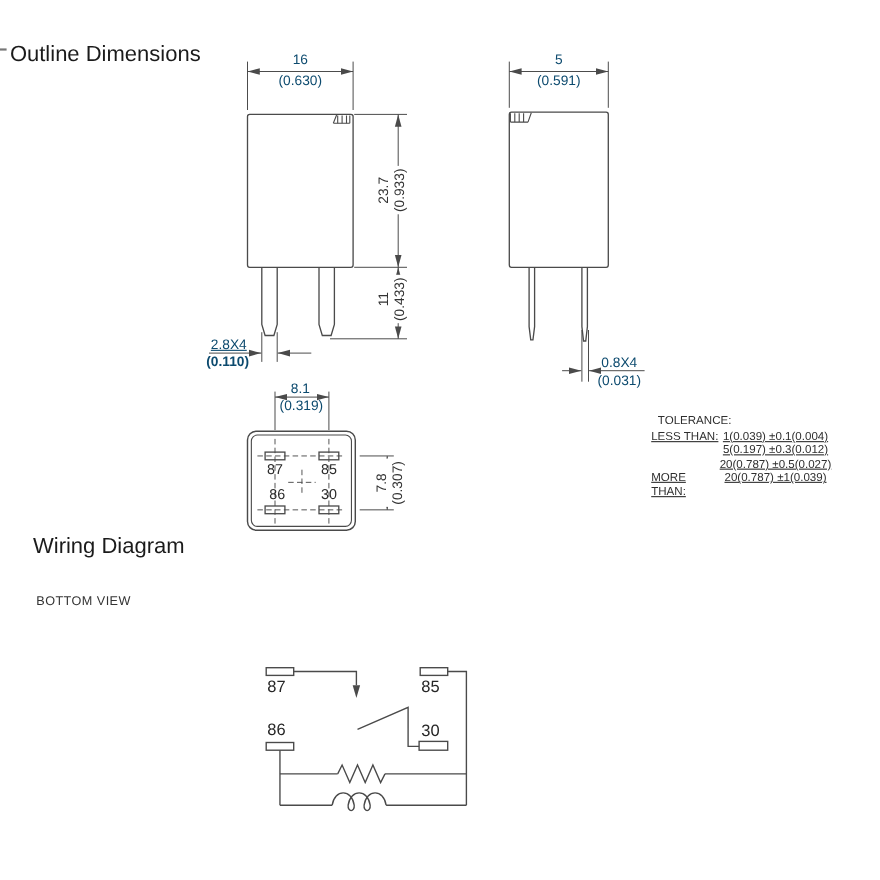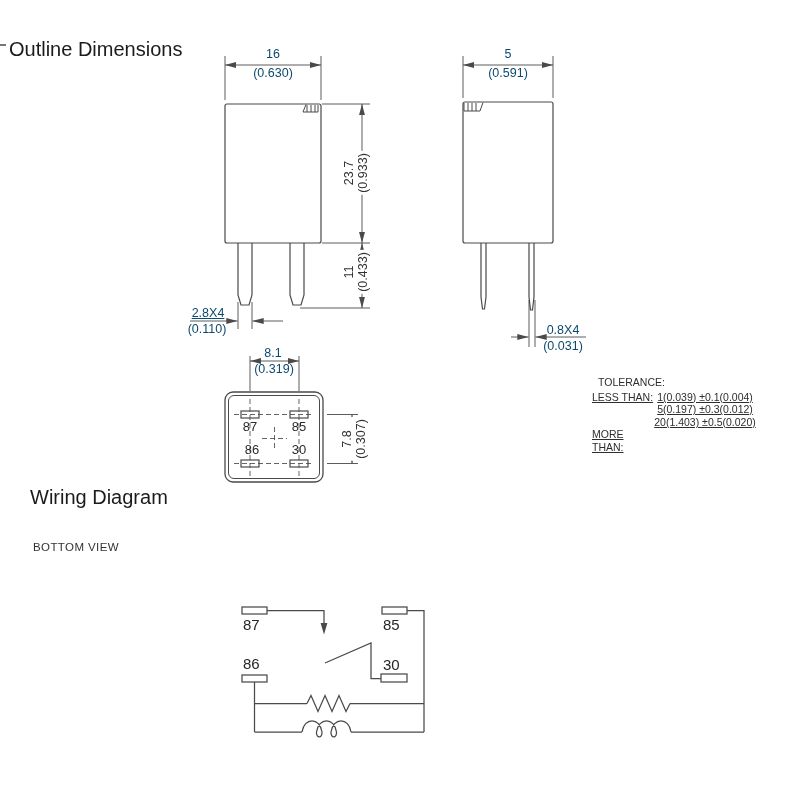--- a/index.html
+++ b/index.html
@@ -141,21 +141,21 @@
 <div class="t dim cx" style="left:273px; top:66px;">(0.630)</div>
 <div class="vdim" style="left:356px; top:173px;">
   <span>23.7</span>
   <span>(0.933)</span>
 </div>
 <div class="vdim" style="left:356px; top:272px;">
   <span>11</span>
   <span>(0.433)</span>
 </div>
 <div class="t dim cx" style="left:208px; top:306px;text-decoration:underline;">2.8X4</div>
-<div class="t dim cx" style="left:207px; top:322px;">(0.110)</div>
+<div class="t dim cx" style="left:207px; top:322px;font-weight:bold;">(0.110)</div>
 
 <div class="t dim cx" style="left:508px; top:47px;">5</div>
 <div class="t dim cx" style="left:508px; top:66px;">(0.591)</div>
 <div class="t dim cx" style="left:563px; top:323px;">0.8X4</div>
 <div class="t dim cx" style="left:563px; top:339px;">(0.031)</div>
 
 <div class="t dim cx" style="left:273px; top:346px;">8.1</div>
 <div class="t dim cx" style="left:274px; top:362px;">(0.319)</div>
 <div class="vdim" style="left:354px; top:439px;">
   <span>7.8</span>
@@ -171,24 +171,25 @@
   <div class="row">
     <span class="lb">LESS THAN:</span>
     <span class="vl">1(0.039) ±0.1(0.004)</span>
   </div>
   <div class="row">
     <span class="lb"></span>
     <span class="vl">5(0.197) ±0.3(0.012)</span>
   </div>
   <div class="row">
     <span class="lb"></span>
-    <span class="vl">20(1.403) ±0.5(0.020)</span>
+    <span class="vl">20(0.787) ±0.5(0.027)</span>
   </div>
   <div class="row">
     <span class="lb">MORE THAN:</span>
+    <span class="vl">20(0.787) ±1(0.039)</span>
   </div>
 </div>
 
 <div class="t title" style="left:30px; top:486px;">Wiring Diagram</div>
 <div class="t sub" style="left:33px; top:541px;">BOTTOM VIEW</div>
 <div class="t wlab" style="left:243px; top:616px;">87</div>
 <div class="t wlab" style="left:383px; top:616px;">85</div>
 <div class="t wlab" style="left:243px; top:655px;">86</div>
 <div class="t wlab" style="left:383px; top:656px;">30</div>
 

